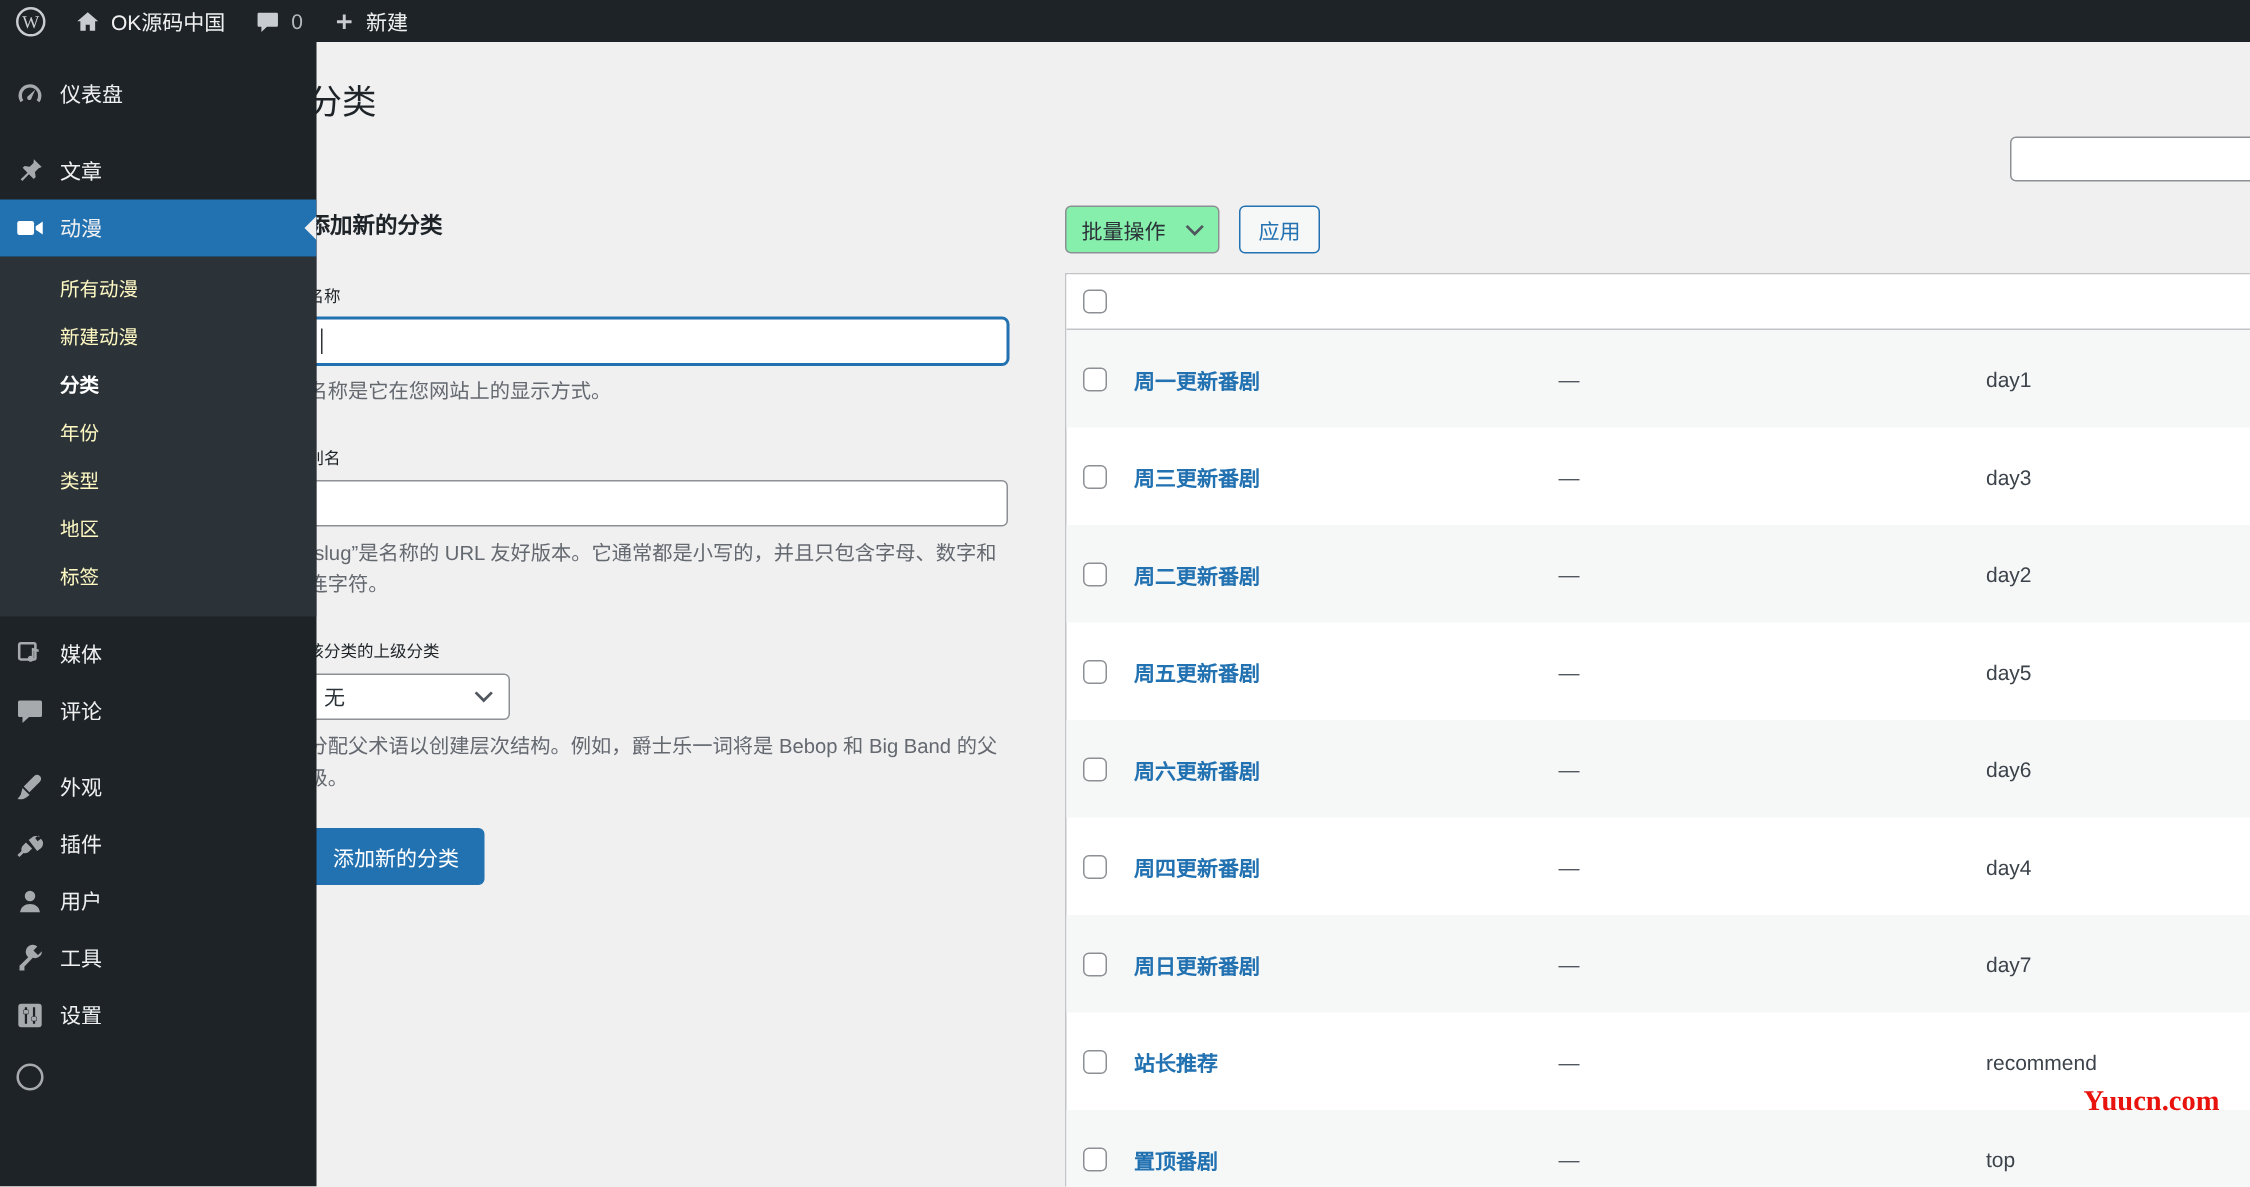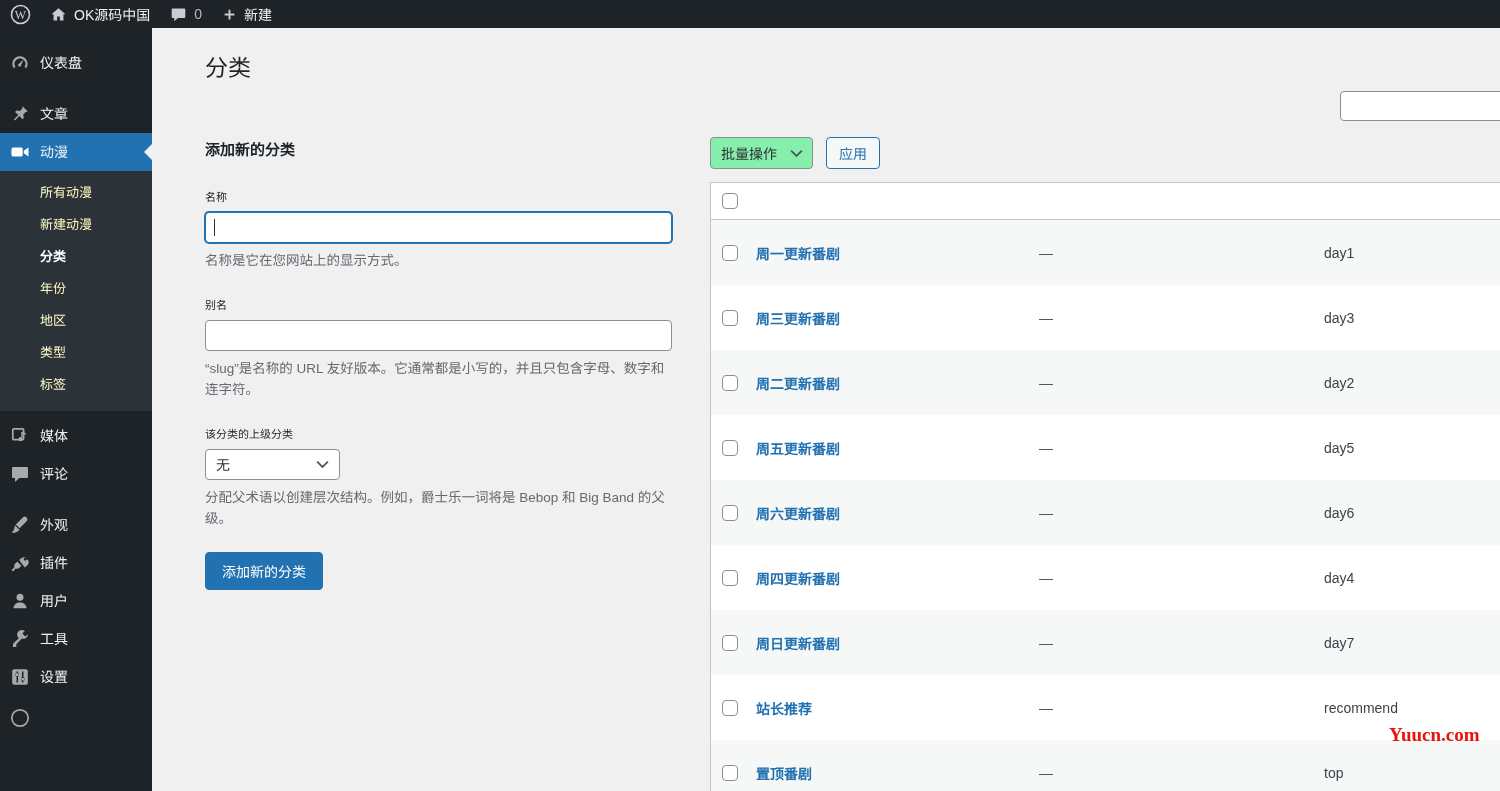--- a/index.html
+++ b/index.html
@@ -22,21 +22,21 @@
     position:absolute;top:0;left:0;right:0;height:28px;background:var(--bar-bg);
     color:#f0f0f1;display:flex;align-items:center;font-size:14px;z-index:30;
   }
   .ab-item{display:flex;align-items:center;gap:7px;height:100%;padding:0 10px;cursor:pointer;}
   .ab-item .ab-icon{color:#c9ccd0;}
   .ab-logo{padding:0 8px 0 9px;}
   .ab-count{color:#b5b9bd;}
 
   
   .sidebar{
-    position:absolute;top:28px;left:0;bottom:0;width:152px;background:var(--side-bg);
+    position:absolute;top:28px;left:0;bottom:0;width:211px;background:var(--side-bg);
     color:#f0f0f1;z-index:20;overflow:hidden;
   }
   .menu-pad{padding-top:16px;}
   .menu-item{
     position:relative;display:flex;align-items:center;gap:10px;
     padding:9px 10px 9px 10px;font-size:14px;cursor:pointer;line-height:20px;
   }
   .menu-item .mi-icon{width:20px;height:20px;flex:none;color:var(--muted-icon);}
   .menu-item.sep-before{margin-top:13px;}
   .menu-item.active{background:var(--accent);}
@@ -205,24 +205,24 @@
       <div class="submenu-item">
     <span>新建动漫</span>
   </div>
       <div class="submenu-item current">
     <span>分类</span>
   </div>
       <div class="submenu-item">
     <span>年份</span>
   </div>
       <div class="submenu-item">
+    <span>类型</span>
+  </div>
+      <div class="submenu-item">
     <span>地区</span>
-  </div>
-      <div class="submenu-item">
-    <span>类型</span>
   </div>
       <div class="submenu-item">
     <span>标签</span>
   </div>
     </div>
   <div id="menu-secondary-host" style="padding-top:6px;">
       <div class="menu-item">
     <span class="mi-icon">
           <svg width="20" height="20" viewBox="0 0 20 20">
             <rect x="2.8" y="2.8" width="10.8" height="10.8" rx="1" fill="none" stroke="currentColor" stroke-width="1.7"></rect>

